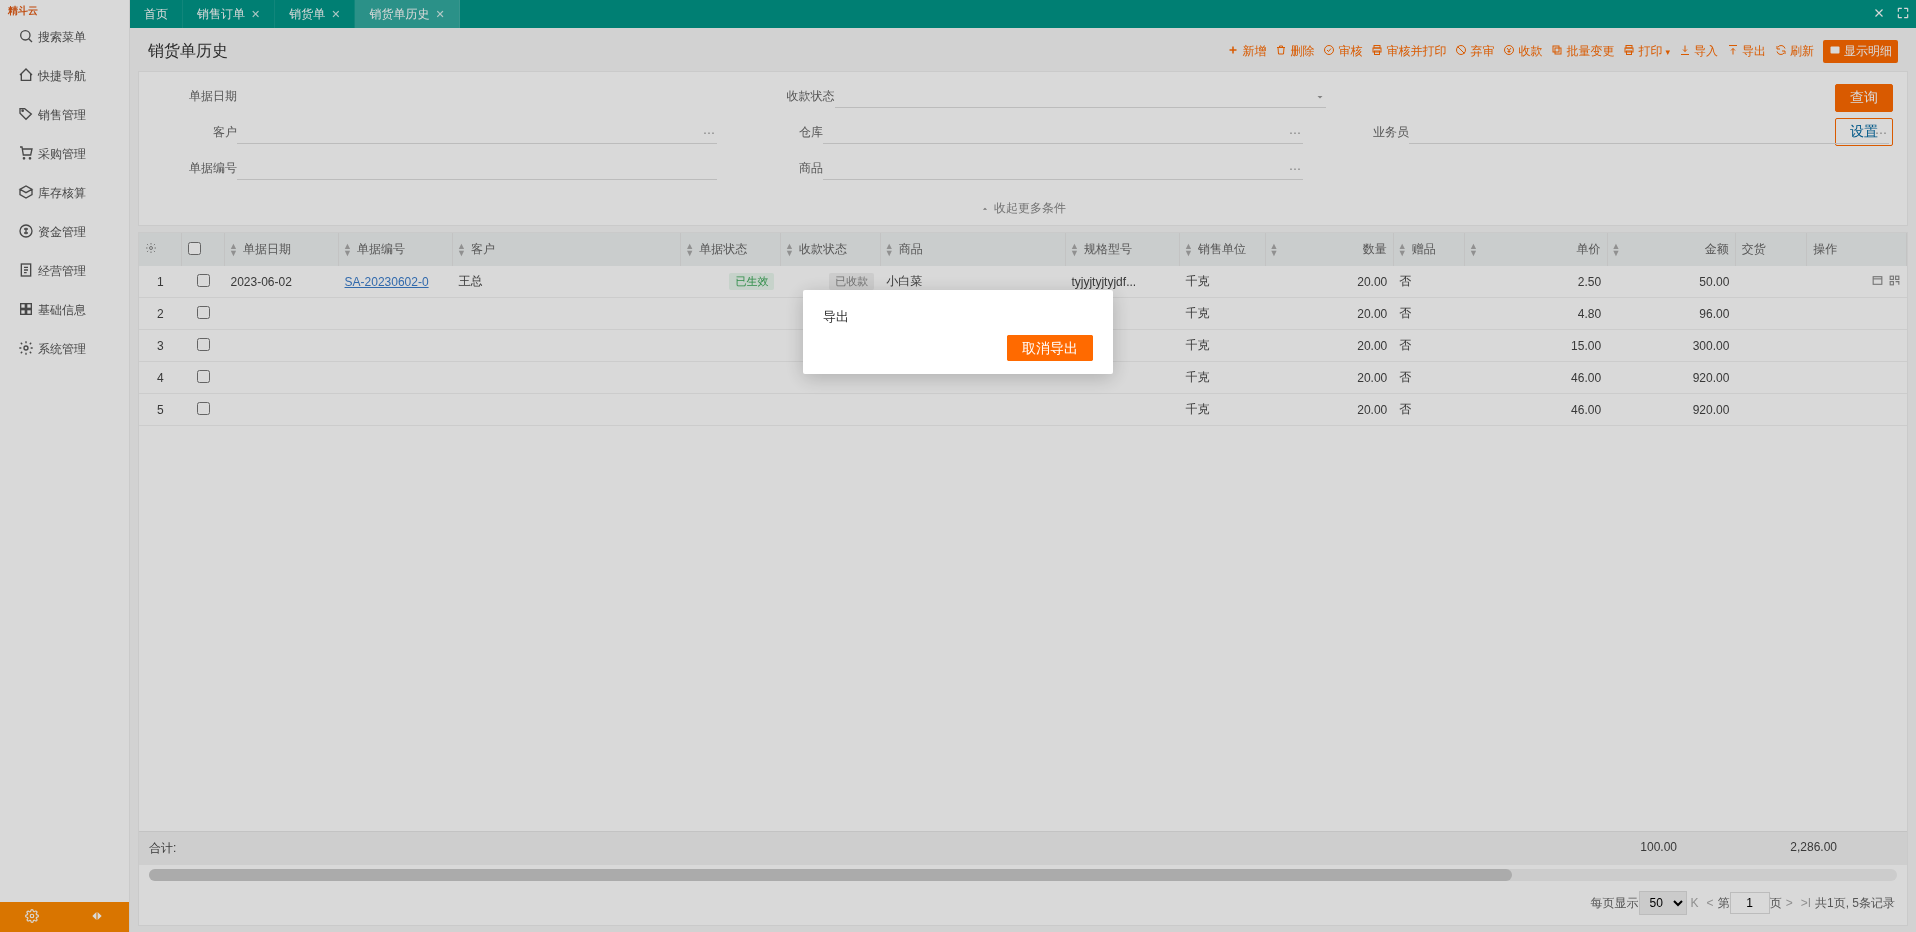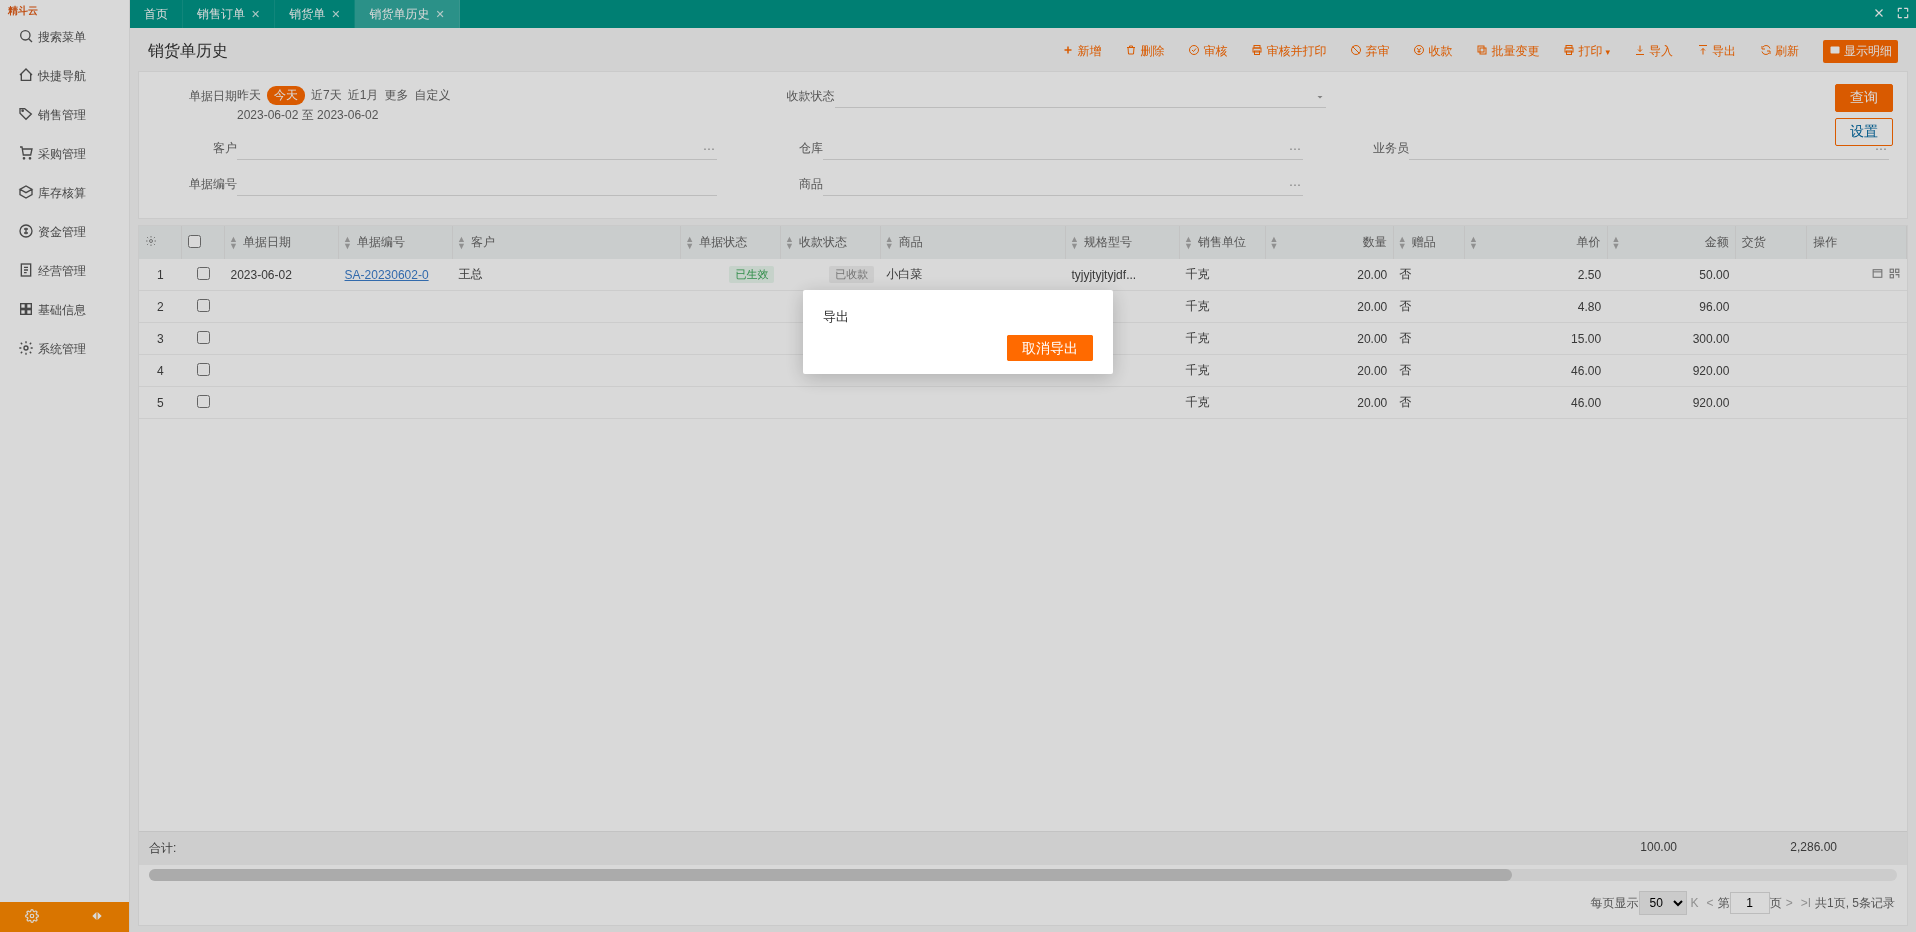--- a/index.html
+++ b/index.html
@@ -21,21 +21,21 @@
 .tab { display:flex; align-items:center; gap:6px; padding:0 14px; font-size:12px; cursor:pointer; border-right:1px solid rgba(255,255,255,.08); }
 .tab.active { background:#33aba0; }
 .tab-close { font-size:11px; opacity:.8; }
 .tabs-right { position:absolute; right:6px; top:0; height:100%; display:flex; align-items:center; gap:10px; }
 .tabs-right svg { width:14px; height:14px; color:#fff; }
 
 .content { flex:1; background:#f7f7f7; display:flex; flex-direction:column; min-height:0; padding:6px 8px; }
 
 .page-header { display:flex; align-items:center; justify-content:space-between; padding:6px 10px 8px; }
 .page-title { font-size:16px; color:#333; }
-.toolbar { display:flex; gap:24px; }
+.toolbar { display:flex; gap:9px; }
 .tool-btn { display:flex; align-items:center; gap:3px; color:#ff6a00; font-size:12px; cursor:pointer; }
 .tool-btn svg { width:12px; height:12px; }
 .tool-btn.lastswitch { background:#ff6a00; color:#fff; padding:3px 6px; border-radius:2px; }
 
 
 .filters { background:#fff; border:1px solid #eee; padding:14px 18px 8px; position:relative; }
 .filter-row { display:flex; gap:26px; margin-bottom:14px; }
 .filter-group { display:flex; align-items:flex-start; width:33%; }
 .filter-label { width:80px; text-align:right; color:#666; padding-top:2px; }
 .filter-body { flex:1; position:relative; }
@@ -288,31 +288,20 @@
       </div>
 
       <div class="filters">
         <div class="filters-actions">
           <div class="btn btn-primary">查询</div>
           <div class="btn btn-outline">设置</div>
         </div>
         <div class="filter-row">
           <div class="filter-group">
             <div class="filter-label">单据日期</div>
-            <div class="filter-body">
-              <div class="date-opts" id="date-opts">
-                  <span>昨天</span>
-                  <span class="pill">今天</span>
-                  <span>近7天</span>
-                  <span>近1月</span>
-                  <span>更多</span>
-                  <span>自定义</span>
-                </div>
-              <div class="date-range">2023-06-02 至 2023-06-02</div>
-            </div>
           </div>
           <div class="filter-group">
             <div class="filter-label">收款状态</div>
             <div class="filter-body">
                 <div class="select-box">
                   <svg viewBox="0 0 24 24" fill="currentColor">
                     <path d="M7 10l5 5 5-5z"></path>
                   </svg>
                 </div>
               </div>
@@ -353,20 +342,26 @@
           </div>
           <div class="filter-group">
             <div class="filter-label">商品</div>
             <div class="filter-body">
                 <div class="select-box">
                   <span class="ellipsis">⋯</span>
                 </div>
               </div>
           </div>
           <div class="filter-group"></div>
+        </div>
+        <div class="collapse-bar">
+          <svg width="10" height="10" viewBox="0 0 24 24" fill="currentColor">
+              <path d="M7 14l5-5 5 5z"></path>
+            </svg>
+          <span>收起更多条件</span>
         </div>
       </div>
 
       <div class="table-wrap">
         <table class="table">
           <thead>
               <tr id="thead-row">
                 <th style="width: 30px;"><span><svg viewBox="0 0 24 24" fill="none" stroke="currentColor" stroke-width="1.5" width="12" height="12">
                       <circle cx="12" cy="12" r="3"></circle>
                       <path d="M12 2v3M12 19v3M4.2 4.2l2.1 2.1M17.7 17.7l2.1 2.1M2 12h3M19 12h3M4.2 19.8l2.1-2.1M17.7 6.3l2.1-2.1"></path>

